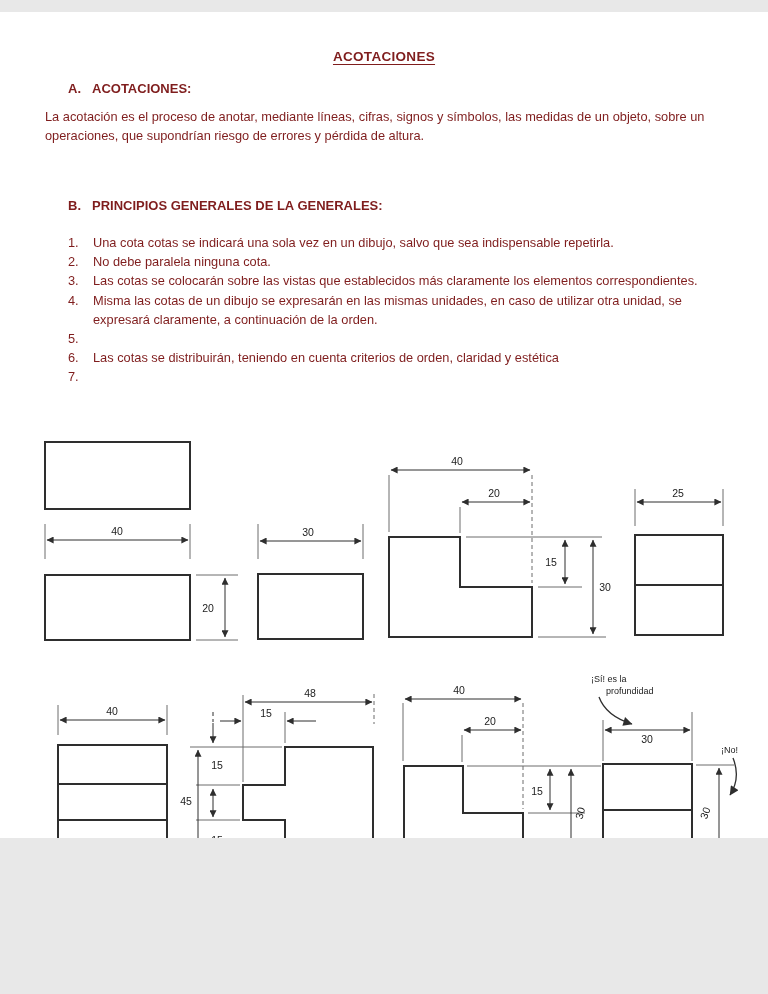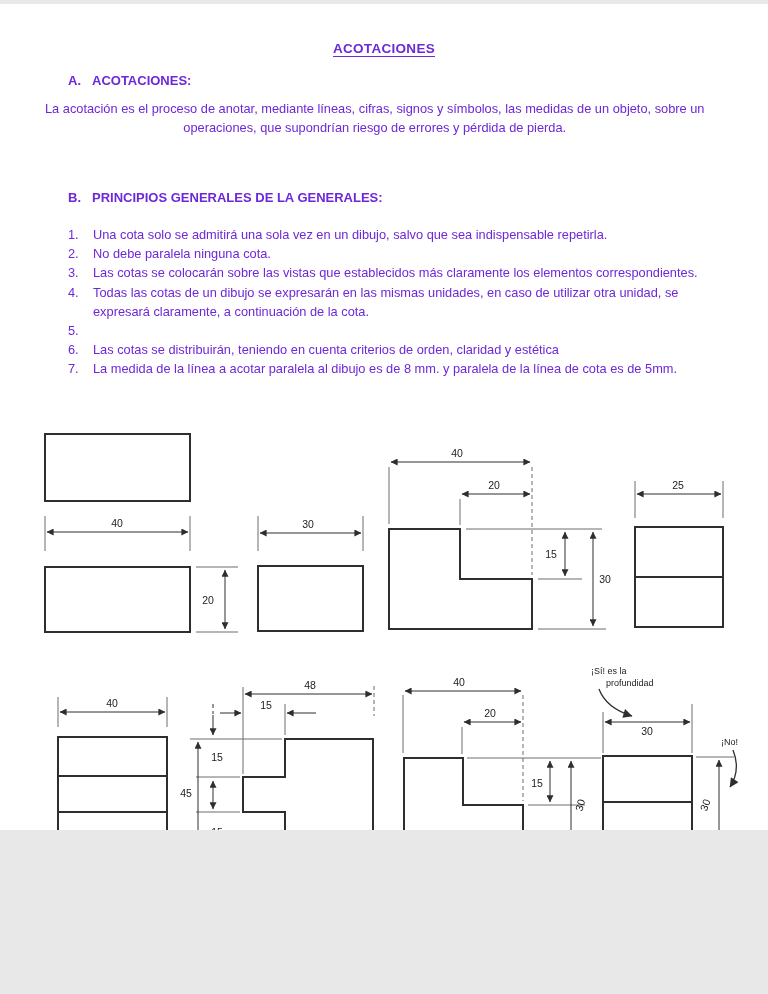--- a/index.html
+++ b/index.html
@@ -1,29 +1,29 @@
 <!DOCTYPE html>
 <html><head>
 <meta charset="utf-8">
 <style>
   html,body{margin:0;padding:0;background:#e8e8e8;}
   .page{
     position:relative;width:768px;height:826px;background:#ffffff;
-    font-family:"Liberation Sans",sans-serif;color:#6d28d9;overflow:hidden;
-    margin:4px auto;
+    font-family:"Liberation Sans",sans-serif;color:#7f1d1d;overflow:hidden;
+    margin:12px auto;
   }
   .title{
     position:absolute;top:37px;left:0;width:100%;text-align:center;
     font-size:13.5px;font-weight:bold;text-decoration:underline;
     text-underline-offset:3px;letter-spacing:.3px;
   }
   .heading{position:absolute;display:flex;gap:11px;font-weight:bold;font-size:13px;}
   .heading-a{top:69px;left:68px;}
   .heading-b{top:186px;left:68px;}
-  .para{position:absolute;top:95px;left:45px;font-size:12.8px;line-height:19px;text-align:center;}
+  .para{position:absolute;top:95px;left:45px;font-size:12.8px;line-height:19px;}
   .para div{white-space:nowrap;}
   .list{position:absolute;top:221px;left:68px;font-size:12.8px;line-height:19.2px;width:660px;}
   .li{display:flex;}
   .li .n{width:25px;flex:none;}
   .li .t div{white-space:nowrap;}
   svg.drawings{position:absolute;left:0;top:0;}
   svg text{font-family:"Liberation Sans",sans-serif;font-size:10.5px;fill:#222;}
   svg text.ann{font-size:9px;}
   .shape{fill:none;stroke:#2e2e2e;stroke-width:2;}
   .dim{stroke:#2e2e2e;stroke-width:1;fill:none;}
@@ -38,70 +38,67 @@
 
   <div class="title">ACOTACIONES</div>
 
   <div class="heading heading-a">
     <span>A.</span>
     <span>ACOTACIONES:</span>
   </div>
 
   <div class="para">
     <div>La acotación es el proceso de anotar, mediante líneas, cifras, signos y símbolos, las medidas de un objeto, sobre un</div>
-    <div>operaciones, que supondrían riesgo de errores y pérdida de pierda.</div>
+    <div>operaciones, que supondrían riesgo de errores y pérdida de altura.</div>
   </div>
 
   <div class="heading heading-b">
     <span>B.</span>
     <span>PRINCIPIOS GENERALES DE LA GENERALES:</span>
   </div>
 
   <div class="list">
     <div class="li">
       <span class="n">1.</span>
       <span class="t">
-          <div>Una cota solo se admitirá una sola vez en un dibujo, salvo que sea indispensable repetirla.</div>
+          <div>Una cota cotas se indicará una sola vez en un dibujo, salvo que sea indispensable repetirla.</div>
         </span>
     </div>
     <div class="li">
       <span class="n">2.</span>
       <span class="t">
           <div>No debe paralela ninguna cota.</div>
         </span>
     </div>
     <div class="li">
       <span class="n">3.</span>
       <span class="t">
           <div>Las cotas se colocarán sobre las vistas que establecidos más claramente los elementos correspondientes.</div>
         </span>
     </div>
     <div class="li">
       <span class="n">4.</span>
       <span class="t">
-        <div>Todas las cotas de un dibujo se expresarán en las mismas unidades, en caso de utilizar otra unidad, se</div>
-        <div>expresará claramente, a continuación de la cota.</div>
+        <div>Misma las cotas de un dibujo se expresarán en las mismas unidades, en caso de utilizar otra unidad, se</div>
+        <div>expresará claramente, a continuación de la orden.</div>
       </span>
     </div>
     <div class="li">
       <span class="n">5.</span>
       <span class="t">
       </span>
     </div>
     <div class="li">
       <span class="n">6.</span>
       <span class="t">
           <div>Las cotas se distribuirán, teniendo en cuenta criterios de orden, claridad y estética</div>
         </span>
     </div>
     <div class="li">
       <span class="n">7.</span>
-      <span class="t">
-          <div>La medida de la línea a acotar paralela al dibujo es de 8 mm. y paralela de la línea de cota es de 5mm.</div>
-        </span>
     </div>
   </div>
 
   <svg class="drawings" width="768" height="994" viewBox="0 0 768 994">
     <defs>
       <marker id="ah" viewBox="0 0 10 10" refX="9.5" refY="5" markerWidth="9" markerHeight="7" orient="auto-start-reverse">
         <path d="M0,0 L10,5 L0,10 Z" fill="#2e2e2e"></path>
       </marker>
     </defs>
 

